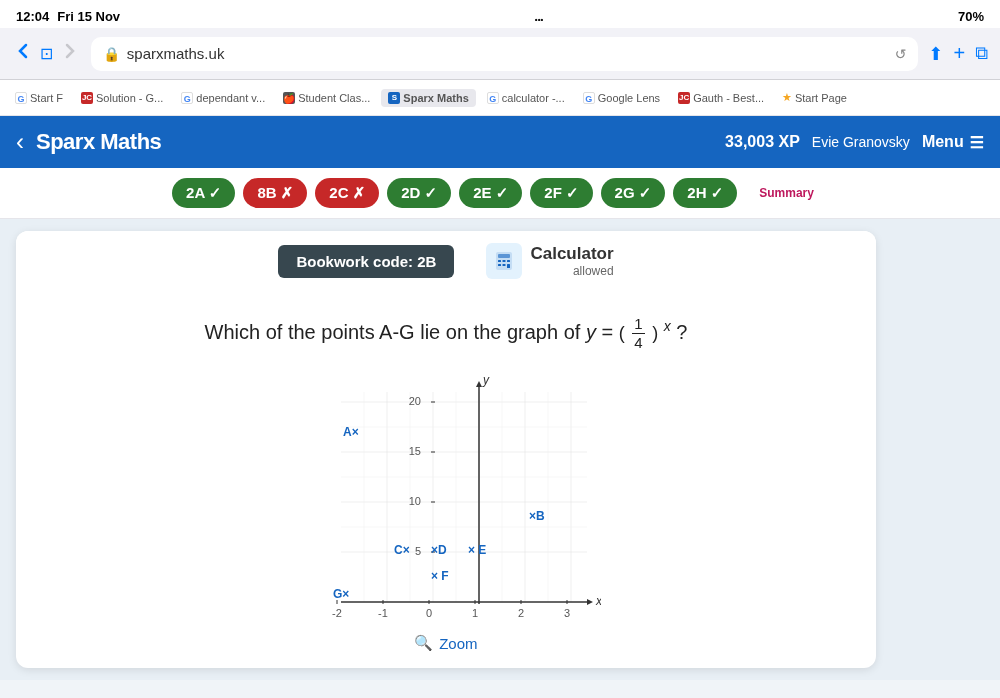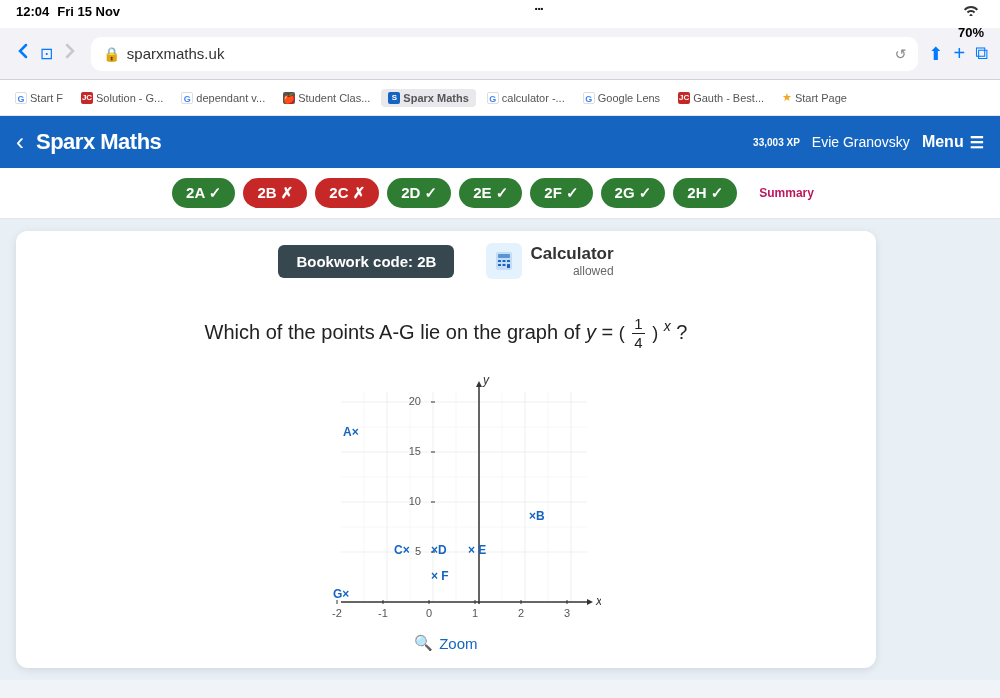--- a/index.html
+++ b/index.html
@@ -3,21 +3,21 @@
   <meta charset="utf-8">
   <style>
     * { box-sizing: border-box; margin: 0; padding: 0; }
     body { font-family: -apple-system, BlinkMacSystemFont, 'Segoe UI', sans-serif; background: #f0f4f8; width: 1000px; height: 698px; overflow: hidden; }
 
     
     .status-bar {
       background: white;
       display: flex;
       justify-content: space-between;
-      align-items: flex-start;
+      align-items: flex-end;
       padding: 4px 16px;
       font-size: 13px;
       font-weight: 600;
       height: 28px;
     }
     .status-left { display: flex; gap: 8px; align-items: center; }
     .status-right { display: flex; gap: 6px; align-items: center; flex-direction: column; }
 
     
     .browser-chrome {
@@ -94,21 +94,21 @@
       color: white;
     }
     .app-logo {
       font-size: 22px;
       font-weight: 800;
       color: white;
       letter-spacing: -0.5px;
     }
     .app-header-left { display: flex; align-items: center; gap: 12px; }
     .app-header-right { display: flex; align-items: center; gap: 12px; font-size: 14px; }
-    .xp-badge { font-size: 10px; font-weight: 600; }
+    .xp-badge { font-size: 16px; font-weight: 600; }
     .username { font-size: 14px; }
     .menu-btn {
       display: flex;
       align-items: center;
       gap: 6px;
       font-size: 16px;
       font-weight: 600;
       cursor: pointer;
       color: white;
       background: none;
@@ -336,21 +336,21 @@
     <span class="username">Evie Granovsky</span>
     <button class="menu-btn">
       <span>Menu</span>
       <span>☰</span>
     </button>
   </div>
 </div>
 
 <div class="nav-tabs" style="background:white;padding:10px 16px;">
   <button class="nav-tab green">2A ✓</button>
-  <button class="nav-tab red">2B ✗</button>
+  <button class="nav-tab red">8B ✗</button>
   <button class="nav-tab red">2C ✗</button>
   <button class="nav-tab green">2D ✓</button>
   <button class="nav-tab green">2E ✓</button>
   <button class="nav-tab green">2F ✓</button>
   <button class="nav-tab green">2G ✓</button>
   <button class="nav-tab green">2H ✓</button>
   <button class="nav-tab summary">Summary</button>
 </div>
 
 <div style="background:#e8eff5;padding:12px 16px;flex:1;">

